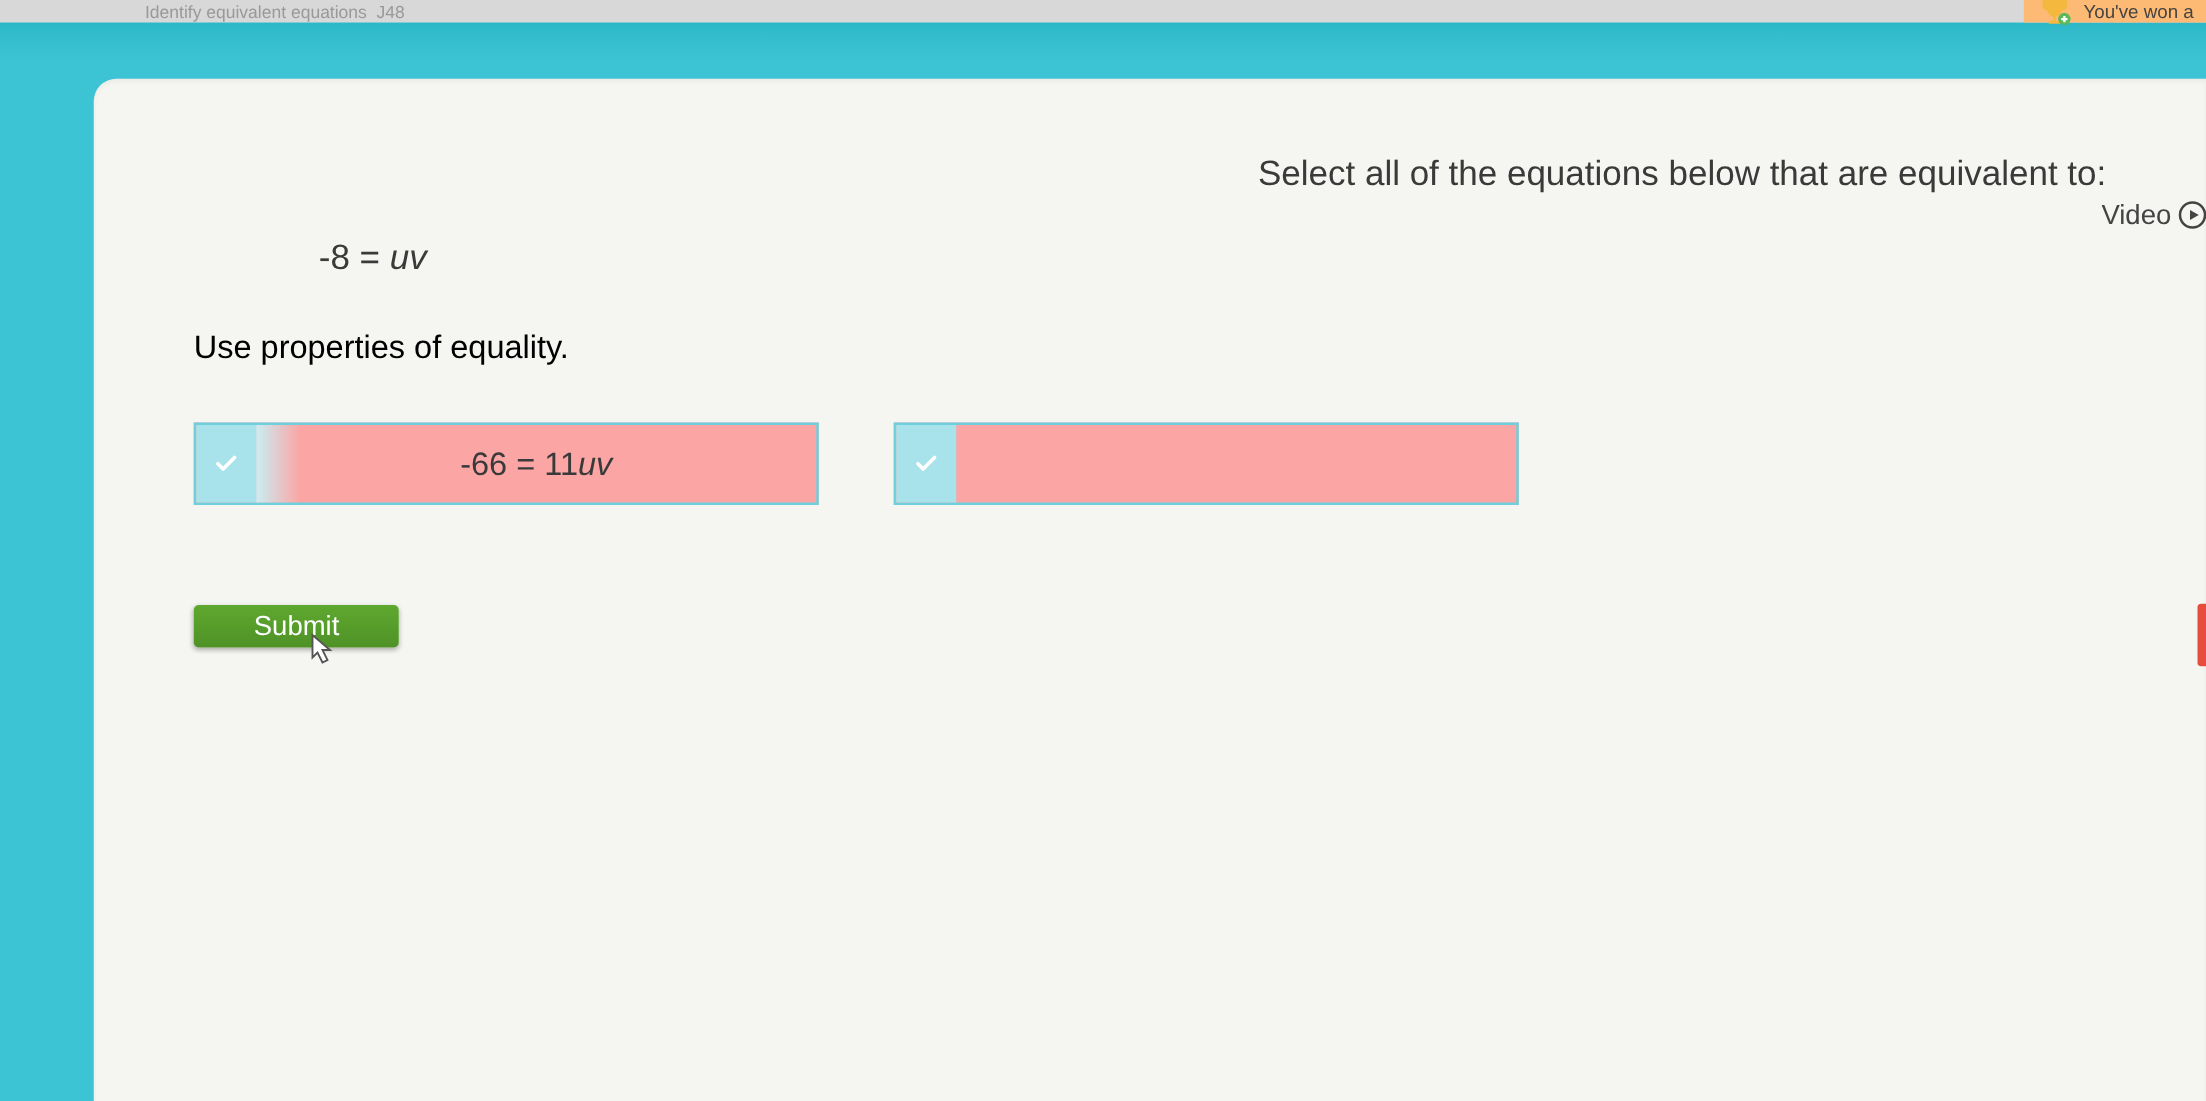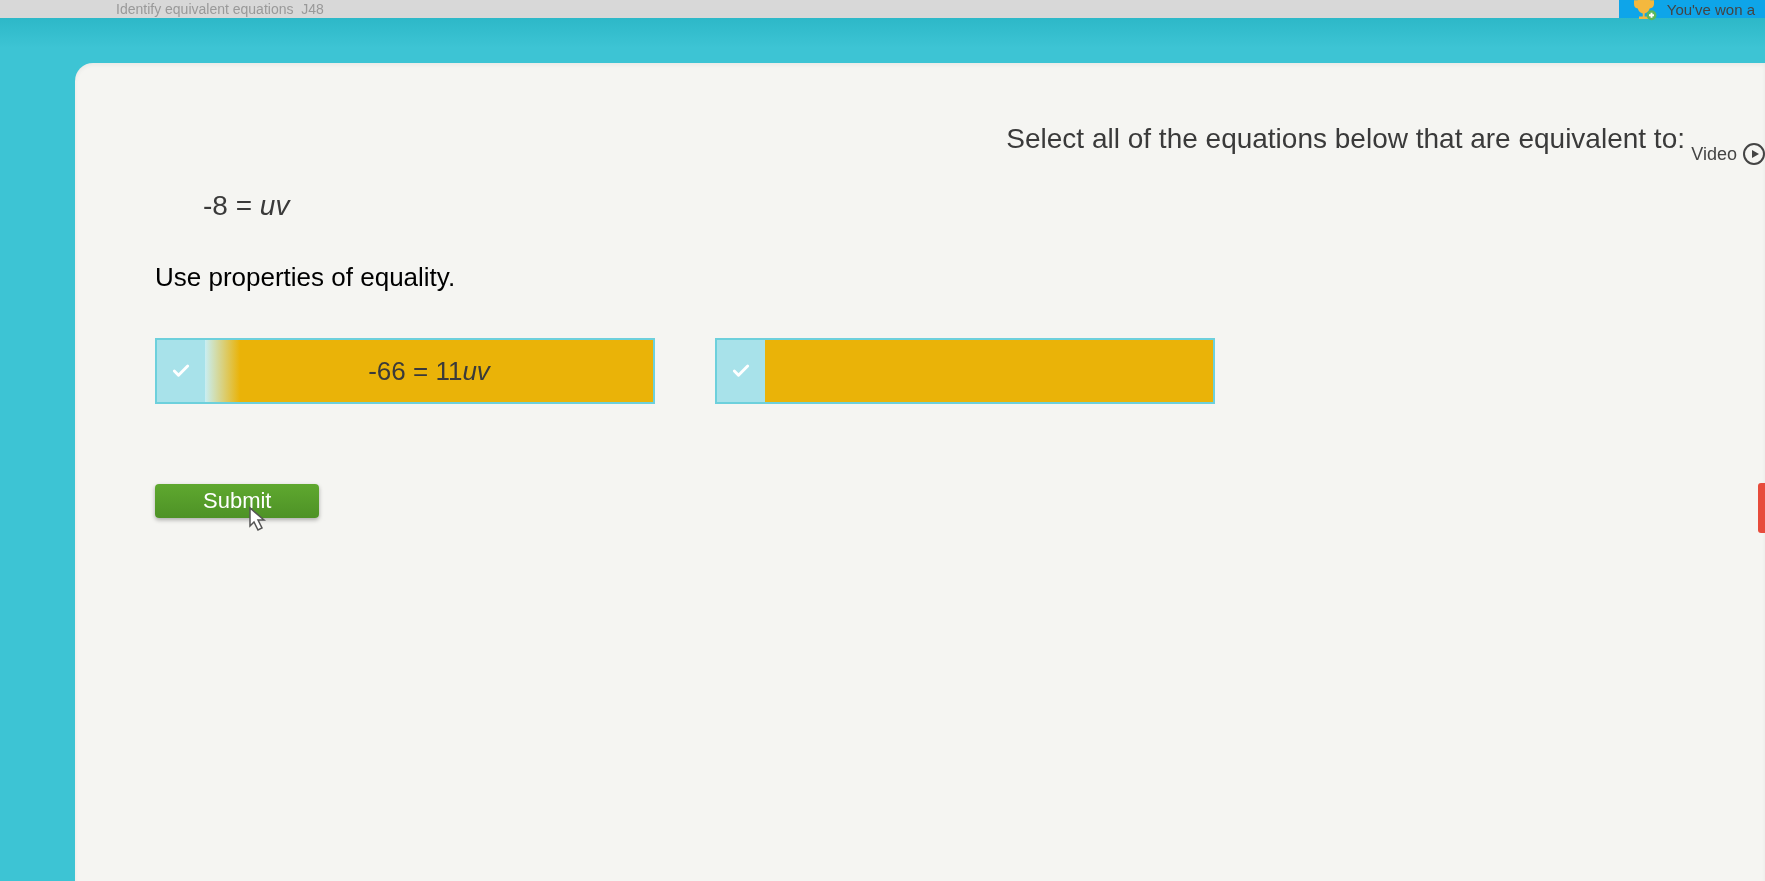--- a/index.html
+++ b/index.html
@@ -28,21 +28,21 @@
     .top-bar-left {
       color: #999;
     }
     .top-bar-right {
       position: absolute;
       right: 0;
       top: 0;
       height: 18px;
       display: flex;
       align-items: center;
-      background: #0ea5e9;
+      background: #fdba74;
       padding: 0 10px;
       font-size: 15px;
       color: #444;
     }
     .trophy-icon {
       width: 30px;
       height: 30px;
       margin-right: 8px;
       display: inline-block;
     }
@@ -54,23 +54,23 @@
       background: #f5f5f2;
       margin: 15px 0 0 75px;
       border-radius: 18px 0 0 0;
       height: 850px;
       position: relative;
       padding: 60px 80px;
       box-shadow: inset 0 2px 4px rgba(0,0,0,0.05);
     }
     .video-link {
       position: absolute;
-      top: 80px;
+      top: 96px;
       right: 0px;
-      font-size: 18px;
+      font-size: 22px;
       color: #444;
       display: flex;
       align-items: center;
       gap: 6px;
       cursor: pointer;
     }
     .play-circle {
       width: 22px;
       height: 22px;
       border: 2px solid #444;
@@ -90,41 +90,41 @@
     .question-text {
       font-size: 28px;
       color: #3a3a3a;
       margin-bottom: 35px;
       font-weight: 400;
       text-align: right;
     }
     .given-equation {
       font-size: 28px;
       color: #3a3a3a;
-      margin-left: 48px;
+      margin-left: 100px;
       margin-bottom: 40px;
       font-style: normal;
     }
     .given-equation .var {
       font-style: italic;
     }
     .hint-text {
       font-size: 26px;
       color: #000000;
       margin-bottom: 45px;
     }
     .options-grid {
       display: grid;
       grid-template-columns: 500px 500px;
       gap: 30px 60px;
       margin-bottom: 80px;
     }
     .option-box {
       border: 2px solid #6dd0dc;
-      background: #eab308;
+      background: #fca5a5;
       height: 66px;
       display: flex;
       align-items: stretch;
       cursor: pointer;
     }
     .check-area {
       width: 48px;
       background: #a8e2ea;
       display: flex;
       align-items: center;

